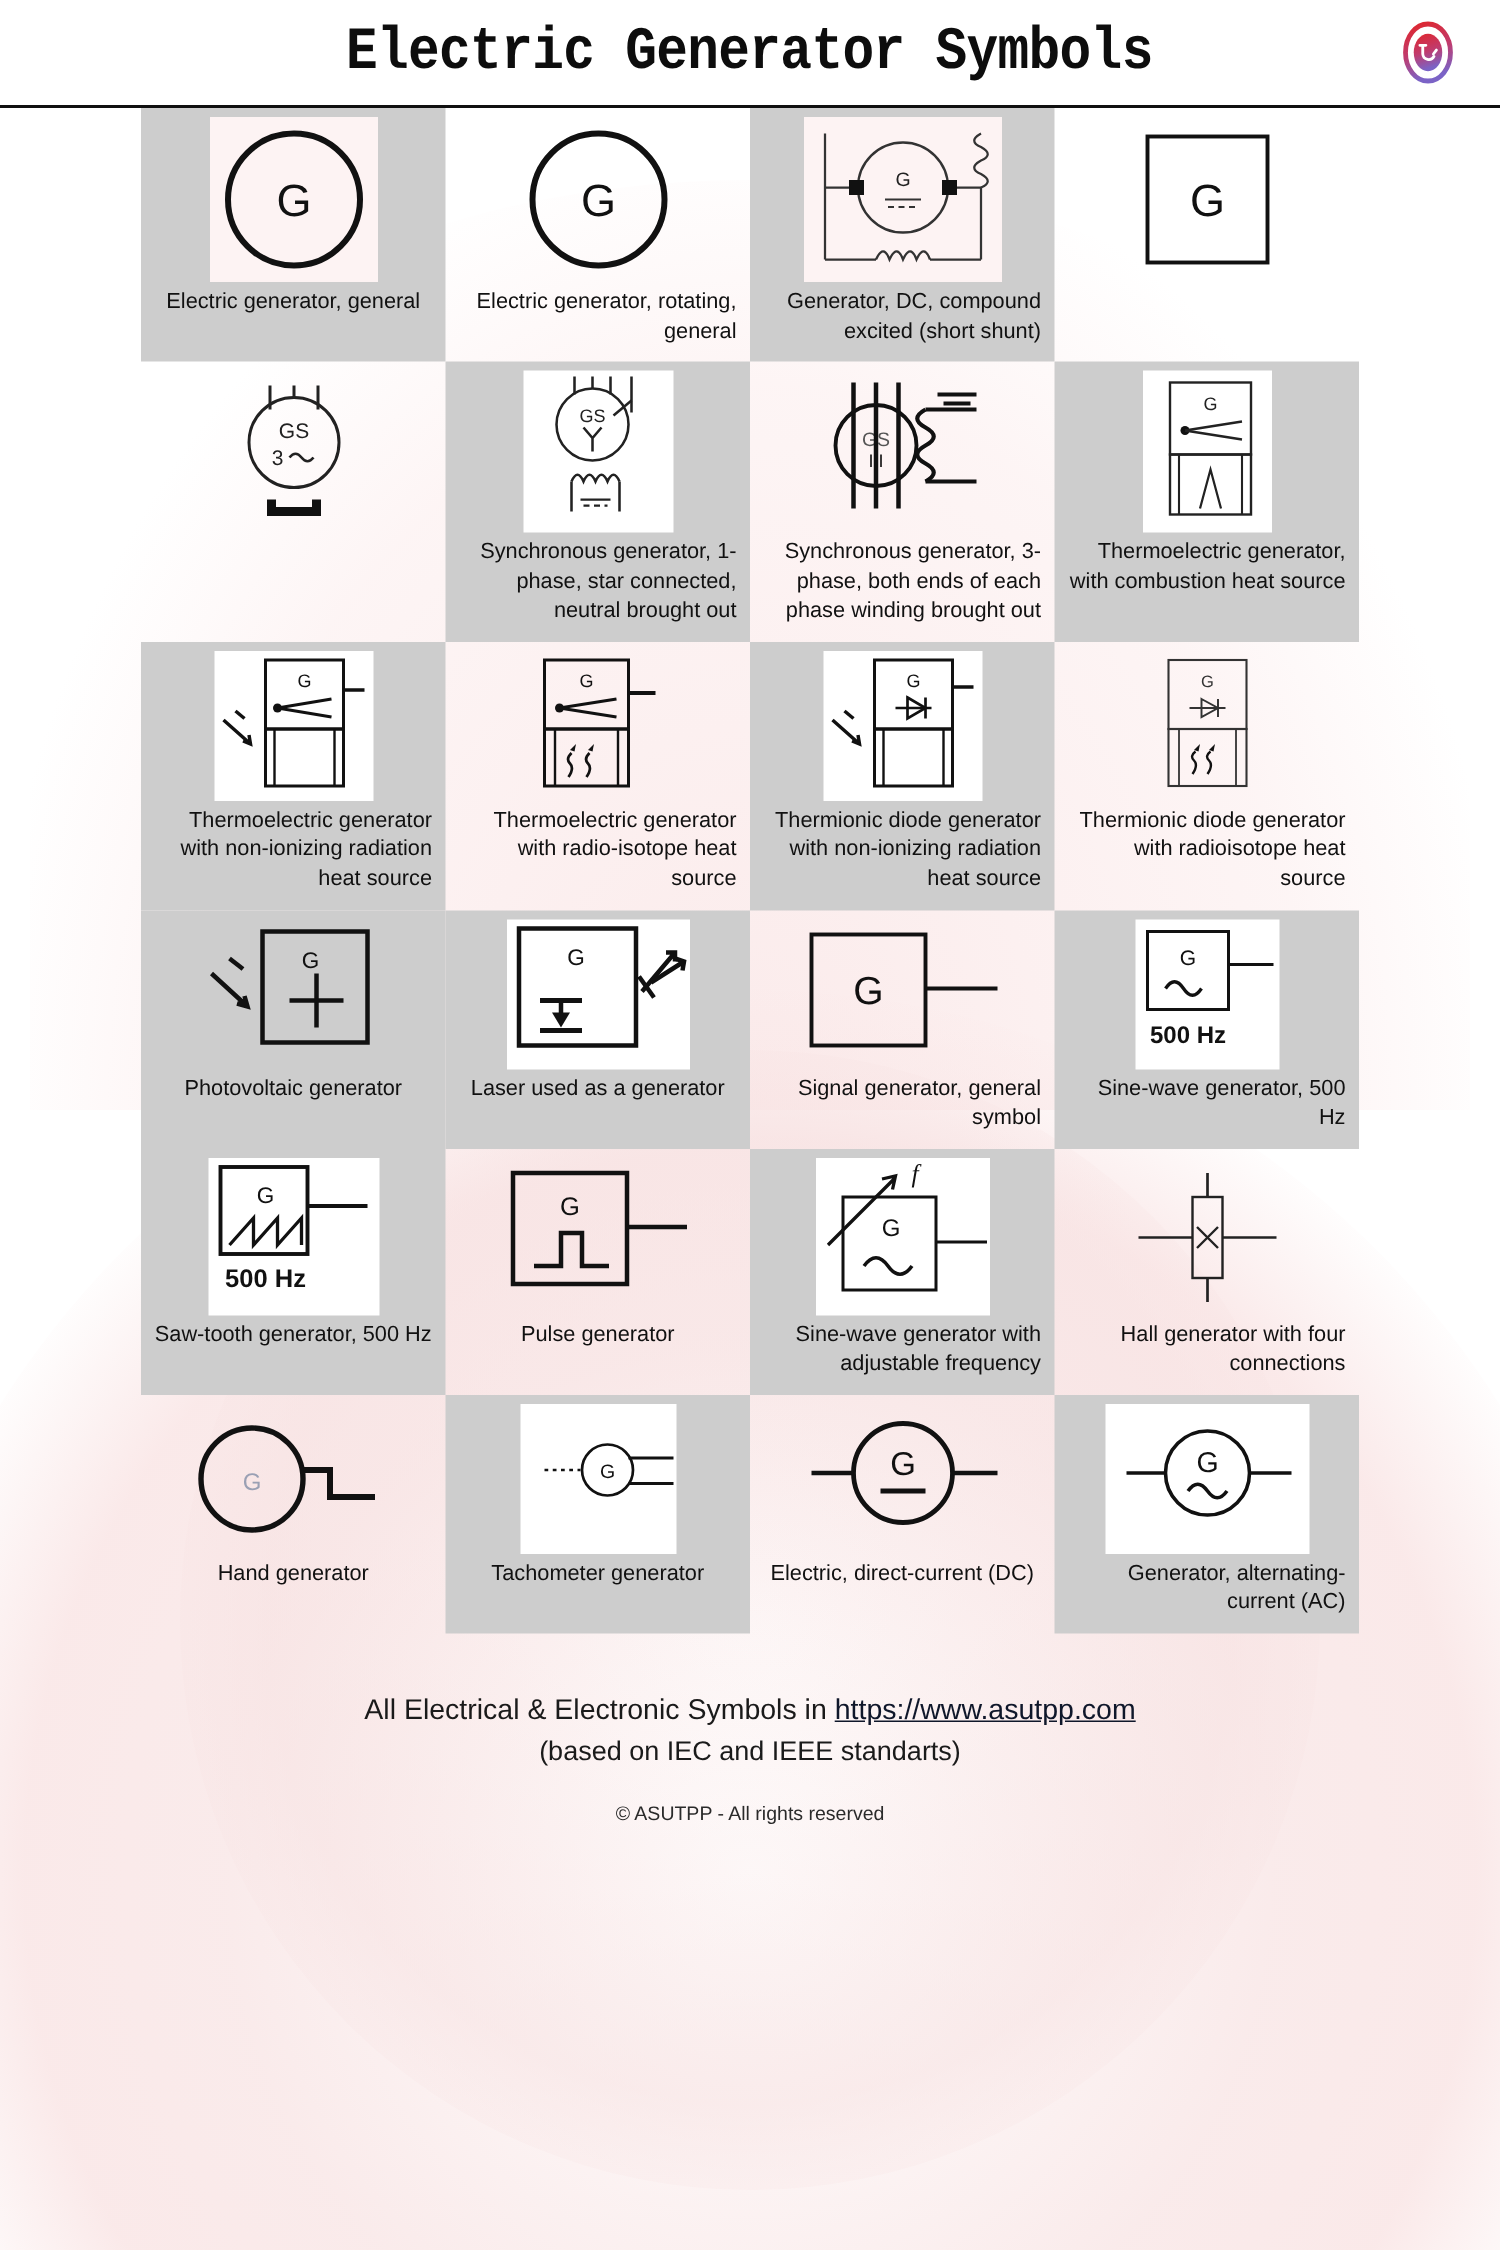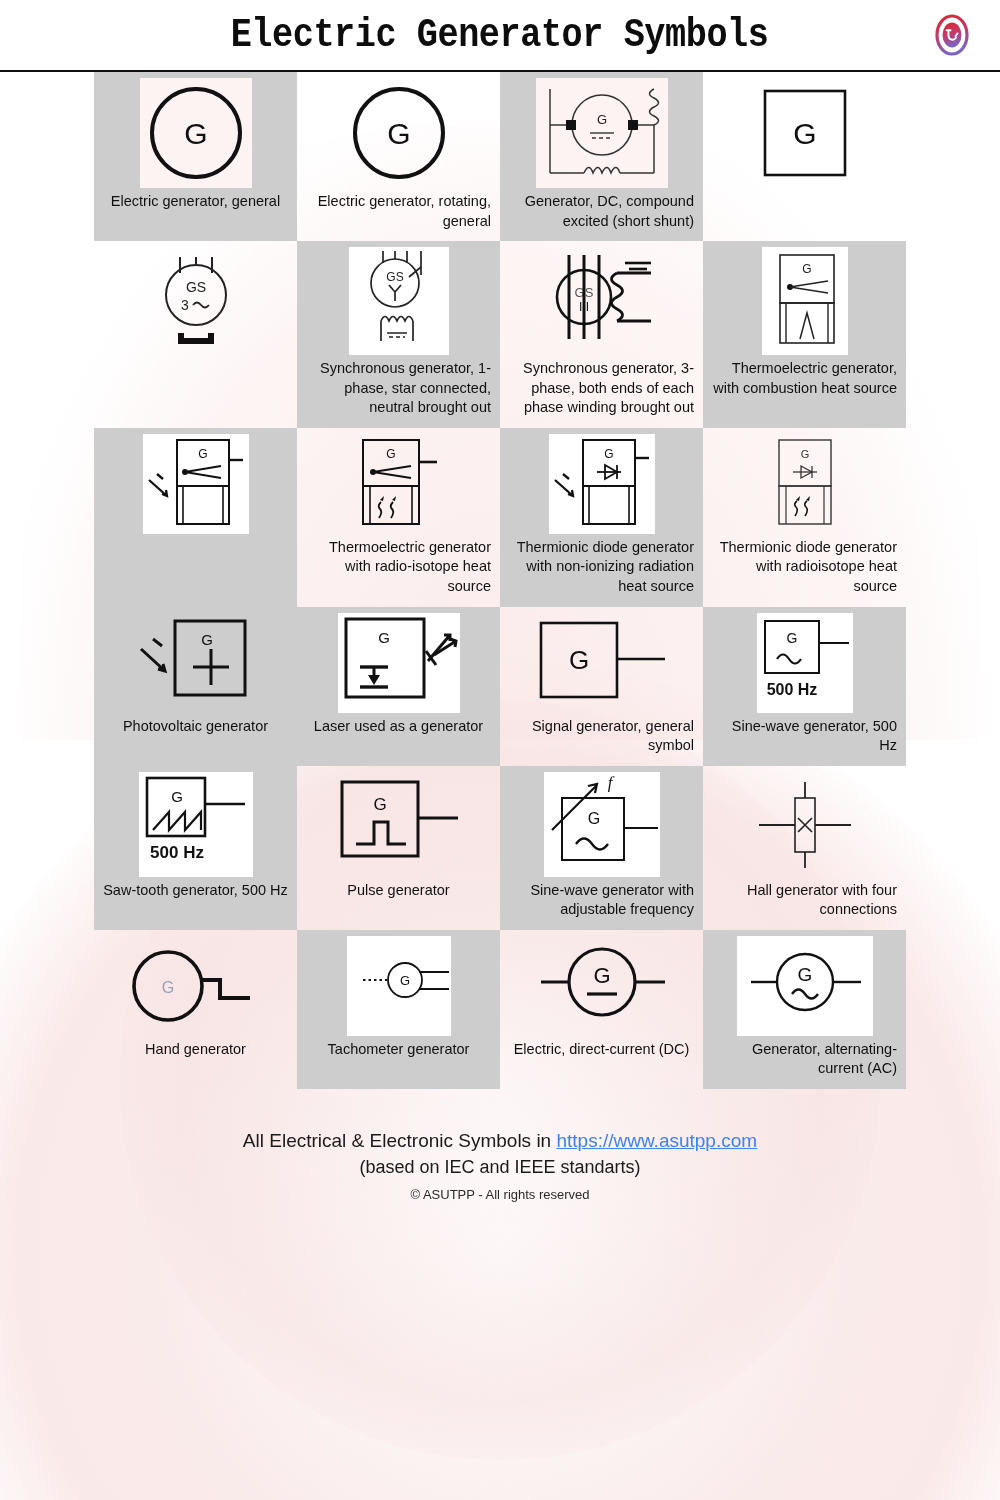--- a/index.html
+++ b/index.html
@@ -137,31 +137,31 @@
     z-index: 2;
     text-align: center;
     margin-top: 38px;
   }
   #footer .line1 {
     font-size: 19px;
     color: #1a1a1a;
     line-height: 1.45;
   }
   #footer .line1 a, #footer .url {
-    color: #3b82f6;
+    color: #0f172a;
   }
   #footer .line2 {
     font-size: 18px;
     color: #1a1a1a;
     line-height: 1.45;
   }
   #footer .line3 {
     font-size: 13px;
     color: #2a2a2a;
-    margin-top: 6px;
+    margin-top: 20px;
   }
   svg { display: block; }
 </style>
 </head>
 <body>
 
 <div id="watermark">
   <div id="wm-c"></div>
   <div id="wm-a"></div>
   <div id="wm-b"></div>
@@ -320,20 +320,21 @@
         <line x1="42" y1="38" x2="78" y2="32" stroke="#111" stroke-width="2"></line>
         <line x1="42" y1="38" x2="78" y2="44" stroke="#111" stroke-width="2"></line>
         <line x1="86" y1="26" x2="100" y2="26" stroke="#111" stroke-width="2.4"></line>
         <rect x="34" y="52" width="52" height="38" fill="none" stroke="#111" stroke-width="2"></rect>
         <line x1="40" y1="52" x2="40" y2="90" stroke="#111" stroke-width="1.6"></line>
         <line x1="80" y1="52" x2="80" y2="90" stroke="#111" stroke-width="1.6"></line>
         <path d="M6 46 L24 62 M19 60 L24 62 L23 56" fill="none" stroke="#111" stroke-width="2.3"></path>
         <path d="M14 40 L20 45" fill="none" stroke="#111" stroke-width="2.3"></path>
       </svg>
     </div>
+    <div class="caption">Thermoelectric generator with non-ionizing radiation heat source</div>
   </div>
 
   <div class="cell plain r3">
     <div class="sym-wrap clear">
       <svg width="100" height="100" viewBox="0 0 100 100">
         <rect x="14" y="6" width="56" height="46" fill="none" stroke="#111" stroke-width="2"></rect>
         <text x="42" y="24" font-family="Liberation Sans, sans-serif" font-size="12" text-anchor="middle" fill="#111">G</text>
         <circle cx="24" cy="38" r="3" fill="#111"></circle>
         <line x1="24" y1="38" x2="62" y2="32" stroke="#111" stroke-width="2"></line>
         <line x1="24" y1="38" x2="62" y2="44" stroke="#111" stroke-width="2"></line>

